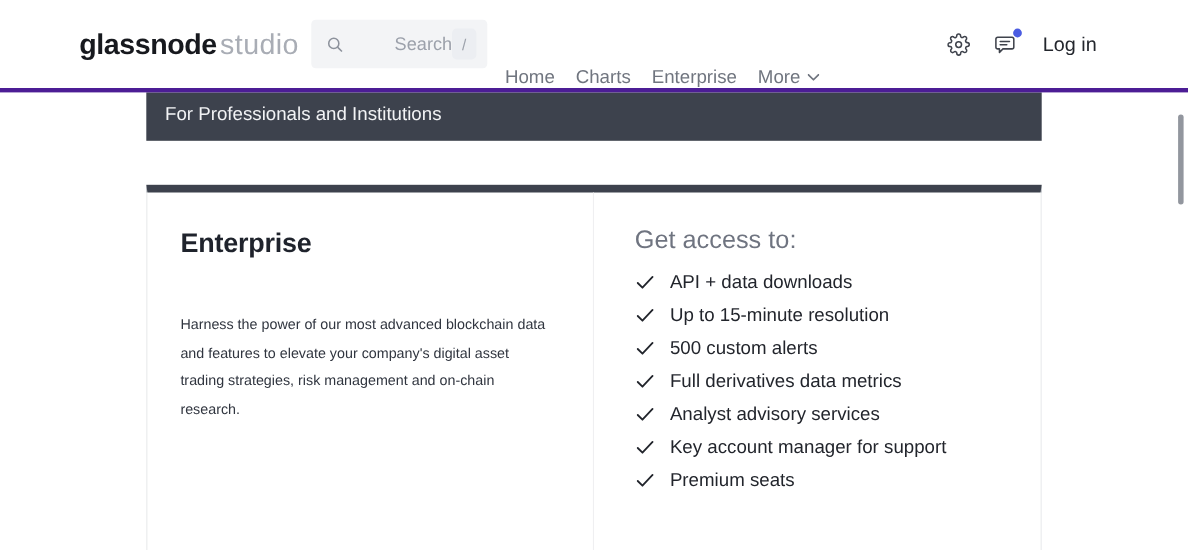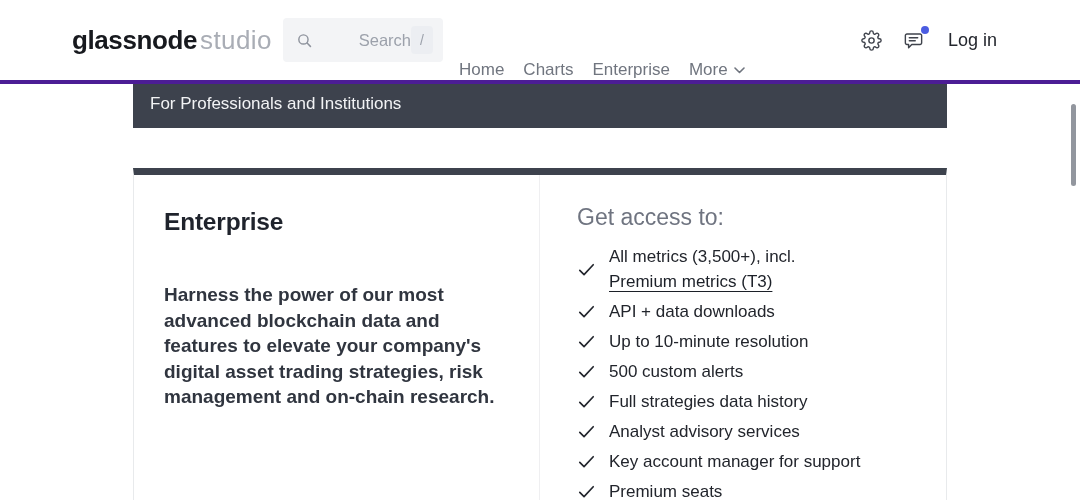--- a/index.html
+++ b/index.html
@@ -45,21 +45,21 @@
   }
   
   .card{
     position:absolute;left:133px;top:168px;width:814px;height:372px;
     background:#fff;box-sizing:border-box;
     border:1px solid #e8eaec;border-top:7px solid var(--banner-bg,#3d424d);
     display:flex;
   }
   .col-left{width:406px;box-sizing:border-box;padding:33px 32px 0 30px;border-right:1px solid #efeff1;}
   .plan-title{margin:0;font-size:24.5px;font-weight:700;color:#1f232c;letter-spacing:-0.2px;}
-  .plan-desc{margin:46px 0 0 0;font-size:19px;line-height:25.5px;color:#30353f;max-width:342px;font-weight:bold;}
+  .plan-desc{margin:46px 0 0 0;font-size:13px;line-height:25.5px;color:#30353f;max-width:342px;}
   .col-right{flex:1;box-sizing:border-box;padding:30px 20px 0 37px;}
   .features-heading{font-size:23px;color:#6f7480;line-height:25px;}
   .features{list-style:none;margin:14px 0 0 0;padding:0;}
   .feature-row{display:flex;align-items:center;margin-bottom:5px;}
   .check{width:19px;height:19px;fill:none;stroke:#22252c;stroke-width:2.1;stroke-linecap:round;stroke-linejoin:round;flex:none;margin-right:13px;}
   .feature-text{font-size:17px;line-height:25px;color:#22252c;}
   .feature-link{display:block;color:#1c2028;text-decoration:underline;text-underline-offset:4px;text-decoration-thickness:1px;cursor:pointer;}
   
   .scroll-thumb{position:absolute;left:1071px;top:104px;width:5px;height:82px;border-radius:3px;background:#92969e;cursor:grab;}
 </style>
@@ -126,45 +126,39 @@
     <h2 class="plan-title">Enterprise</h2>
     <p class="plan-desc">Harness the power of our most advanced blockchain data and features to elevate your company's digital asset trading strategies, risk management and on-chain research.</p>
   </div>
   <div class="col-right">
     <div class="features-heading">Get access to:</div>
     <ul class="features" id="features">
         <li class="feature-row">
           <svg class="check" viewBox="0 0 24 24">
             <path d="M3.5 13l5.4 5.4L20.5 6"></path>
           </svg>
-          <span class="feature-text"><span>All metrics (3,500+), incl.</span><a class="feature-link">Premium metrics (T3)</a></span>
-        </li>
-        <li class="feature-row">
-          <svg class="check" viewBox="0 0 24 24">
-            <path d="M3.5 13l5.4 5.4L20.5 6"></path>
-          </svg>
           <span class="feature-text"><span>API + data downloads</span></span>
         </li>
         <li class="feature-row">
           <svg class="check" viewBox="0 0 24 24">
             <path d="M3.5 13l5.4 5.4L20.5 6"></path>
           </svg>
-          <span class="feature-text"><span>Up to 10-minute resolution</span></span>
+          <span class="feature-text"><span>Up to 15-minute resolution</span></span>
         </li>
         <li class="feature-row">
           <svg class="check" viewBox="0 0 24 24">
             <path d="M3.5 13l5.4 5.4L20.5 6"></path>
           </svg>
           <span class="feature-text"><span>500 custom alerts</span></span>
         </li>
         <li class="feature-row">
           <svg class="check" viewBox="0 0 24 24">
             <path d="M3.5 13l5.4 5.4L20.5 6"></path>
           </svg>
-          <span class="feature-text"><span>Full strategies data history</span></span>
+          <span class="feature-text"><span>Full derivatives data metrics</span></span>
         </li>
         <li class="feature-row">
           <svg class="check" viewBox="0 0 24 24">
             <path d="M3.5 13l5.4 5.4L20.5 6"></path>
           </svg>
           <span class="feature-text"><span>Analyst advisory services</span></span>
         </li>
         <li class="feature-row">
           <svg class="check" viewBox="0 0 24 24">
             <path d="M3.5 13l5.4 5.4L20.5 6"></path>

